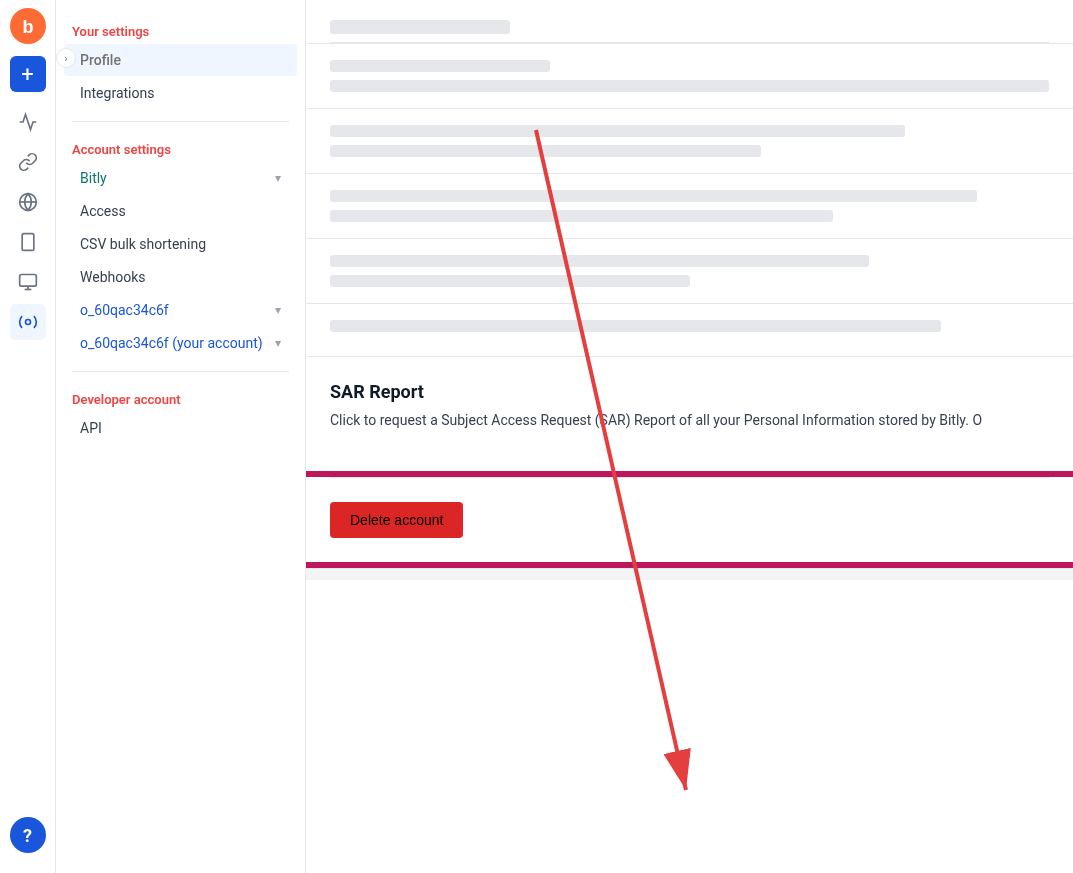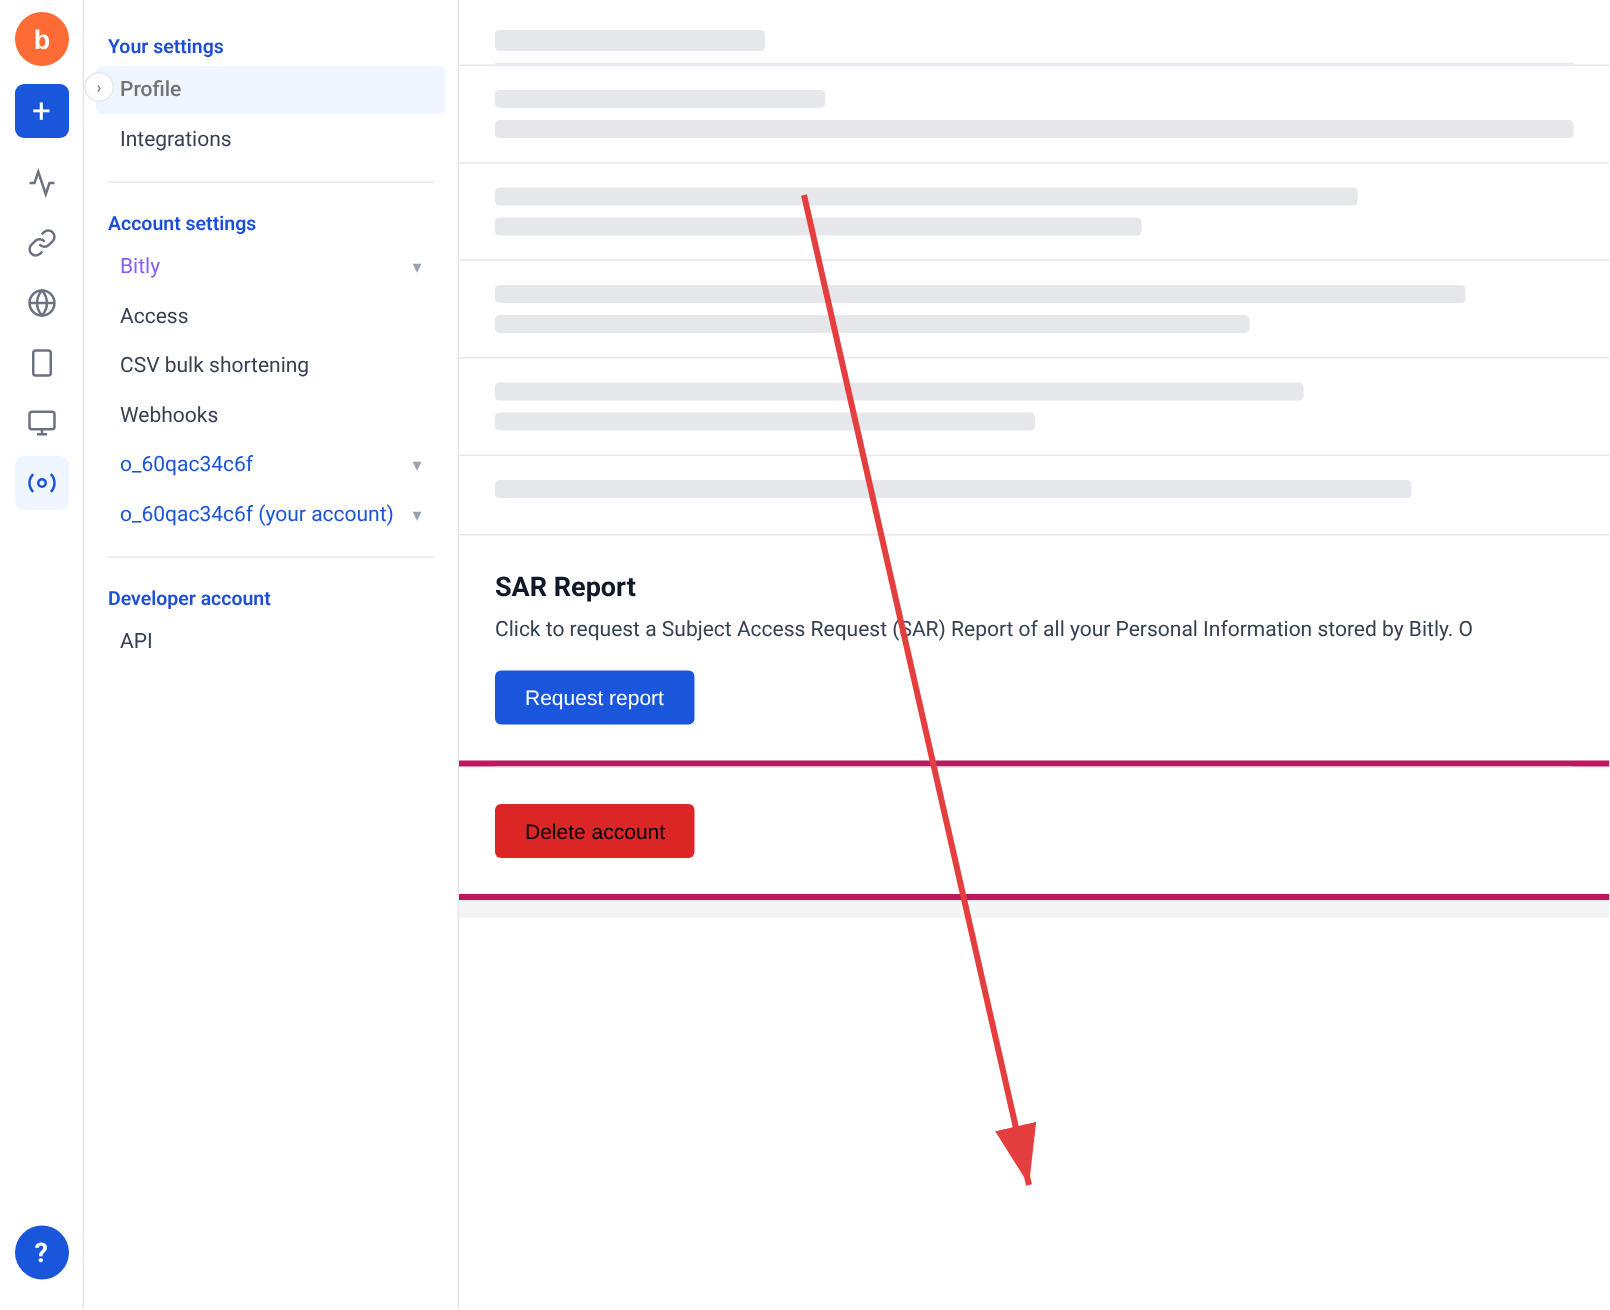--- a/index.html
+++ b/index.html
@@ -89,21 +89,21 @@
       width: 250px;
       background: #fff;
       border-right: 1px solid #e5e7eb;
       padding: 16px 0;
       flex-shrink: 0;
       overflow-y: auto;
     }
     .settings-section-title {
       font-size: 13px;
       font-weight: 600;
-      color: #1d4ed8;
+      color: #ef4444;
       padding: 8px 16px 4px 16px;
     }
     .settings-nav-item {
       display: flex;
       align-items: center;
       justify-content: space-between;
       padding: 8px 16px;
       font-size: 14px;
       color: #374151;
       cursor: pointer;
@@ -129,21 +129,21 @@
     .main-content {
       flex: 1;
       overflow-y: auto;
       background: #fff;
       position: relative;
     }
 
     
     .content-section {
       padding: 24px 24px;
-      border-bottom: 4px solid #be185d;
+      border-bottom: 6px solid #be185d;
     }
     .content-section:last-child { border-bottom: none; }
 
     .section-title {
       font-size: 18px;
       font-weight: 700;
       color: #111827;
       margin-bottom: 8px;
     }
     .section-description {
@@ -270,21 +270,21 @@
     </div>
     <div class="settings-nav-item">
       <span>Integrations</span>
     </div>
 
     <div class="settings-divider"></div>
 
     <div class="settings-section-title">Account settings</div>
 
     <div class="settings-nav-item">
-      <span style="color:#8b5cf6;">Bitly</span>
+      <span style="color:#0f766e;">Bitly</span>
       <span class="chevron">▾</span>
     </div>
     <div class="settings-nav-item">
       <span>Access</span>
     </div>
     <div class="settings-nav-item">
       <span>CSV bulk shortening</span>
     </div>
     <div class="settings-nav-item">
       <span>Webhooks</span>
@@ -334,21 +334,20 @@
       <div style="height:12px; background:#e5e7eb; border-radius:3px; width:50%;"></div>
     </div>
 
     <div style="padding: 16px 24px; border-bottom: 1px solid #e5e7eb;">
       <div style="height:12px; background:#e5e7eb; border-radius:3px; width:85%; margin-bottom:8px;"></div>
     </div>
 
     <div class="content-section">
       <div class="section-title">SAR Report</div>
       <div class="section-description">Click to request a Subject Access Request (SAR) Report of all your Personal Information stored by Bitly. O</div>
-      <button class="btn-primary">Request report</button>
     </div>
 
     <div style="height:1px; background:#e5e7eb; margin: 0 24px;"></div>
 
     <div class="content-section">
       <button class="btn-danger">Delete account</button>
     </div>
 
     <div style="height:12px; background:#f3f4f6; border-top:1px solid #e5e7eb; position:sticky; bottom:0; width:100%;"></div>
 

